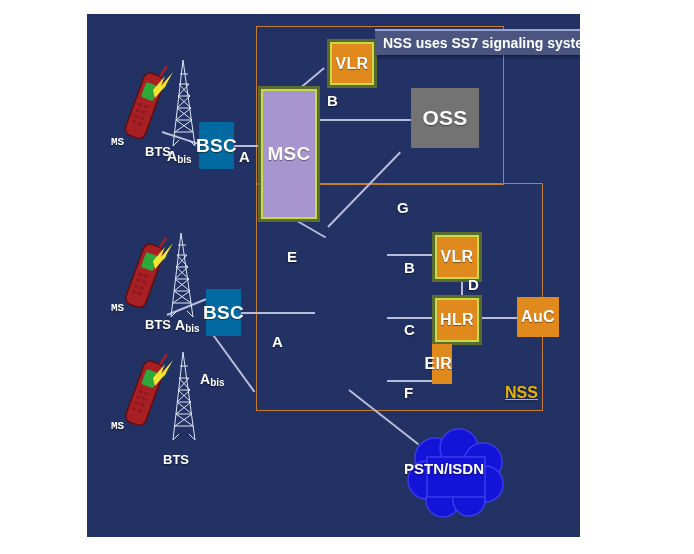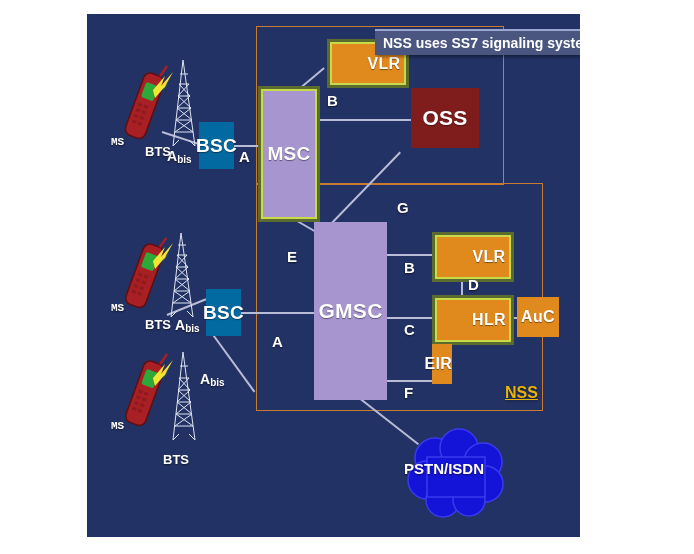--- a/index.html
+++ b/index.html
@@ -17,24 +17,24 @@
   
   .node{position:absolute;display:flex;align-items:center;justify-content:center;
         color:#ffffff;font-weight:bold;letter-spacing:.3px;
         text-shadow:0 1px 1px rgba(0,0,0,.45);}
   .node span{pointer-events:none;}
 
   .n-bsc{background:#0369a1;font-size:19px;}
   .n-msc{background:#a795d0;font-size:19px;
          border:3px solid #5a6b2e;outline:2px solid #c9d94a;outline-offset:-5px;}
   .n-gmsc{background:#a795d0;font-size:21px;}
-  .n-oss{background:#7f1d1d;font-size:21px;}
+  .n-oss{background:#737373;font-size:21px;}
   .n-orange{background:#e08a1e;font-size:16px;}
   .n-orange-b{background:#e08a1e;font-size:16px;
-         border:3px solid #5a6b2e;outline:2px solid #c9d94a;outline-offset:-5px;padding-left:32px;}
+         border:3px solid #5a6b2e;outline:2px solid #c9d94a;outline-offset:-5px;}
 
   
   .link{position:absolute;background:#b9bcd6;height:2px;transform-origin:0 50%;}
 
   
   .iflabel{position:absolute;color:#ffffff;font-weight:bold;font-size:15px;
            text-shadow:0 1px 2px rgba(0,0,0,.6);white-space:nowrap;}
   .abis{position:absolute;color:#ffffff;font-weight:bold;font-size:14px;
         text-shadow:0 1px 2px rgba(0,0,0,.6);white-space:nowrap;}
   .abis sub{font-size:10px;font-weight:bold;vertical-align:baseline;
@@ -105,23 +105,20 @@
     </div>
 
     <div class="node n-bsc" style="left:119px;top:275px;width:35px;height:47px;">
       <span>BSC</span>
     </div>
 
     <div class="node n-msc" style="left:171px;top:72px;width:56px;height:130px;justify-content:center;">
       <span>MSC</span>
     </div>
 
-    <div class="node n-gmsc" style="left:227px;top:208px;width:73px;height:178px;">
-      <span>GMSC</span>
-    </div>
 
     <div class="node n-oss" style="left:324px;top:74px;width:68px;height:60px;">
       <span>OSS</span>
     </div>
 
     <div class="node n-orange-b" style="left:240px;top:25px;width:44px;height:43px;">
       <span>VLR</span>
     </div>
 
     <div class="node n-orange-b" style="left:345px;top:218px;width:44px;height:44px;">

